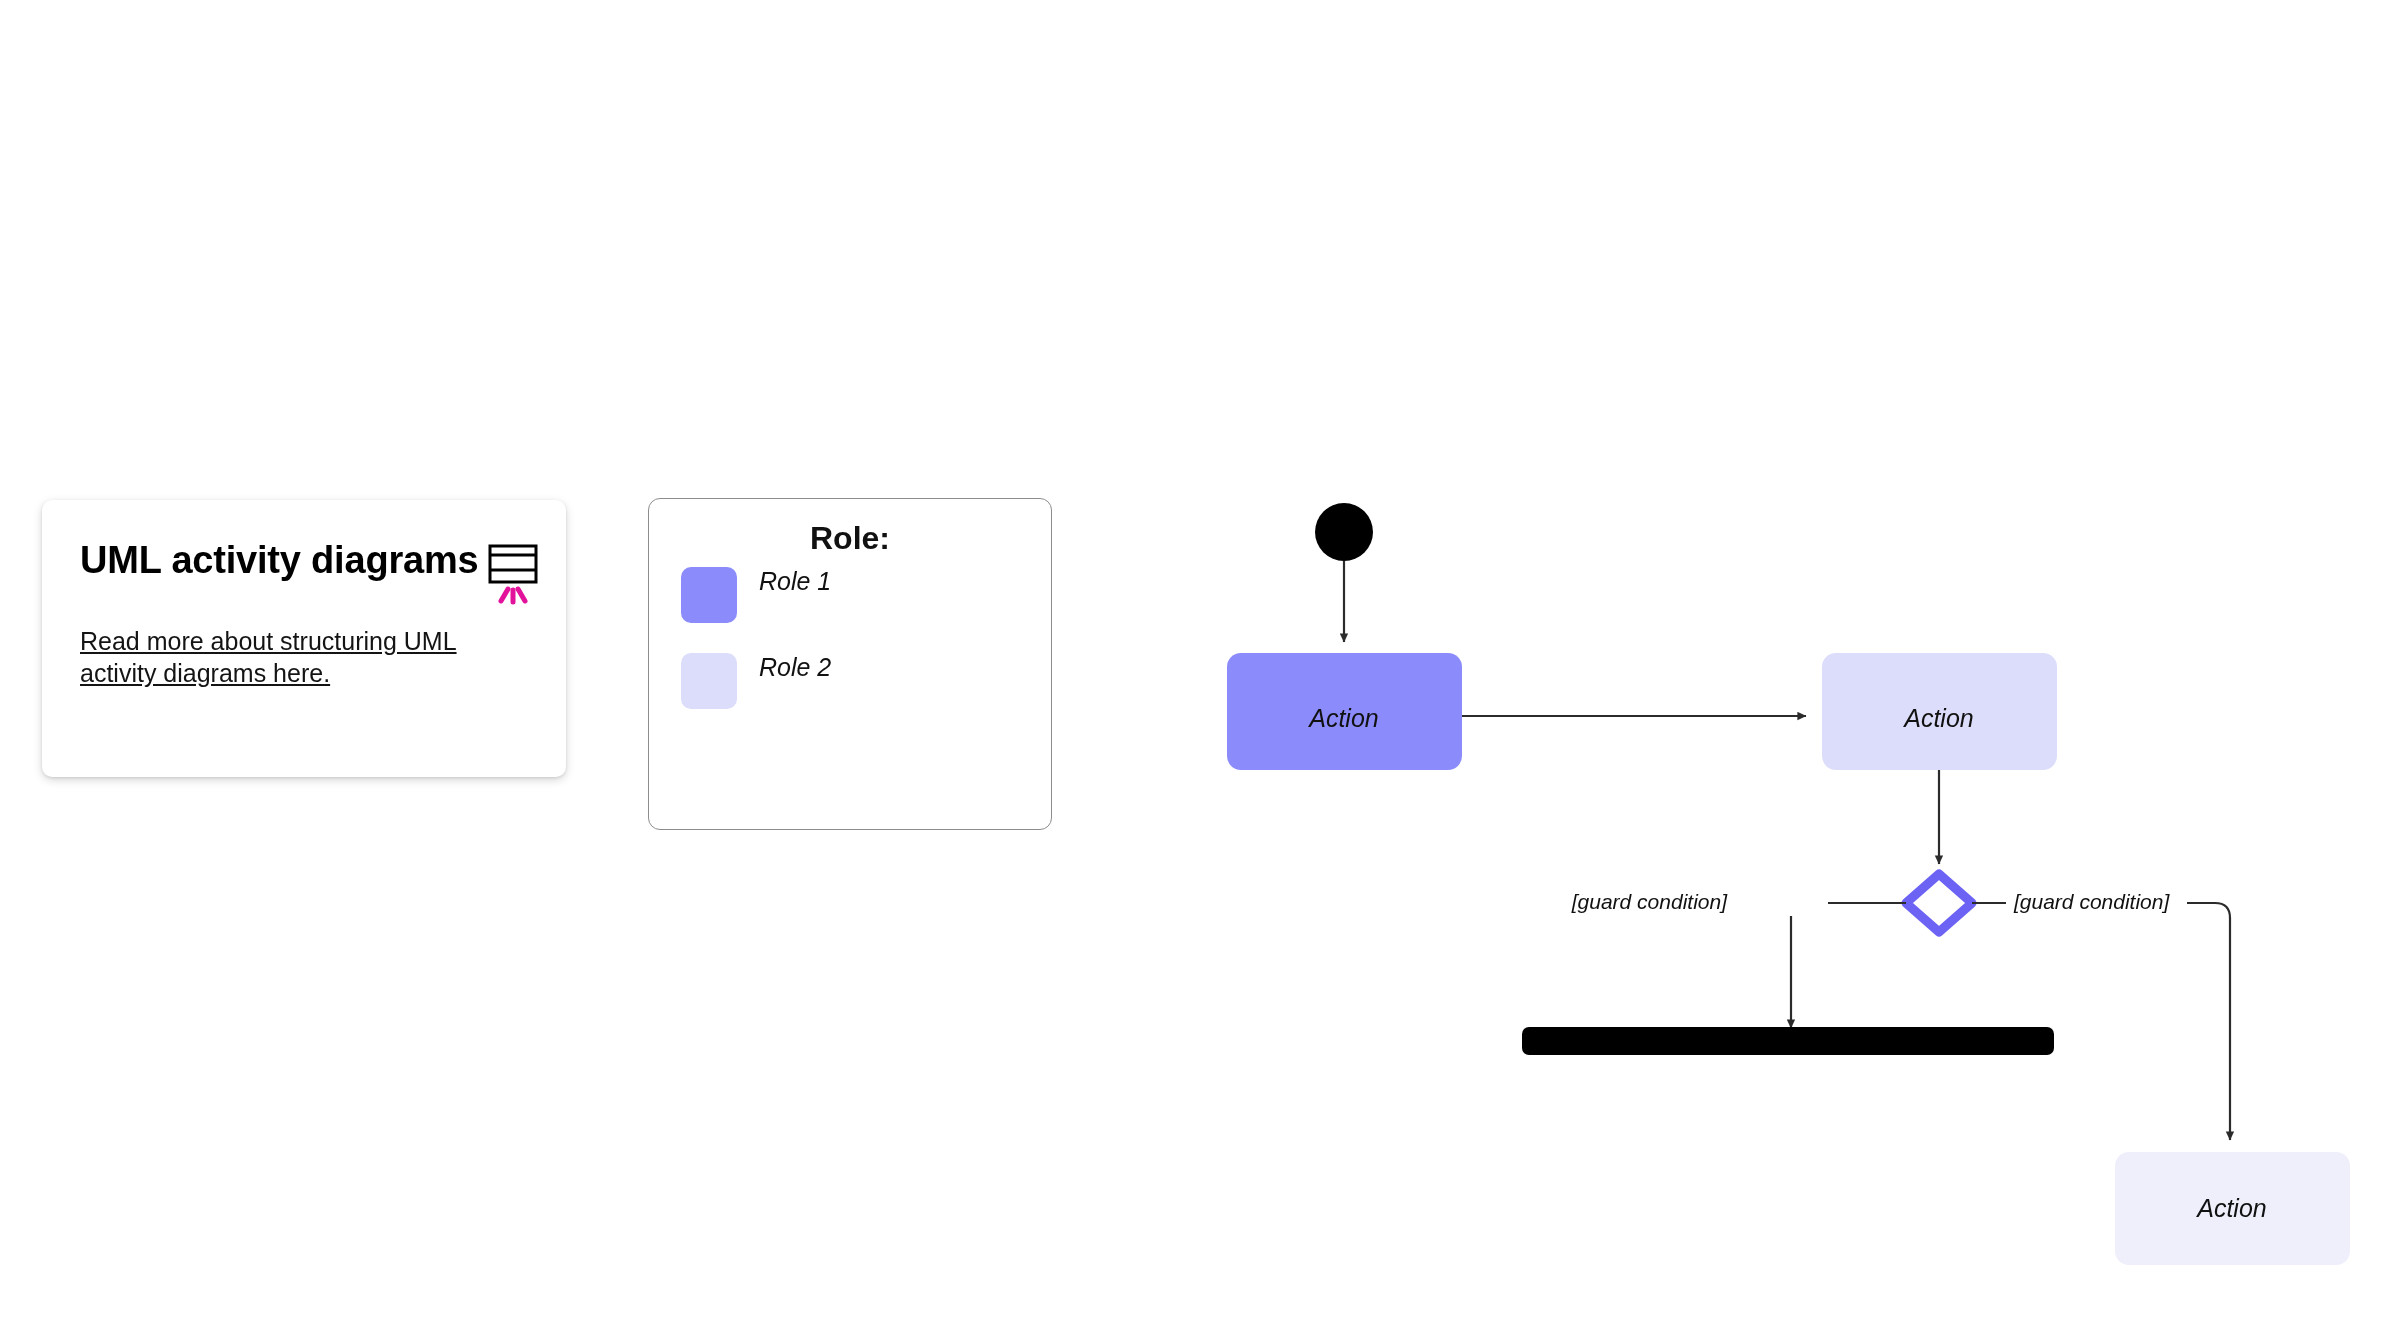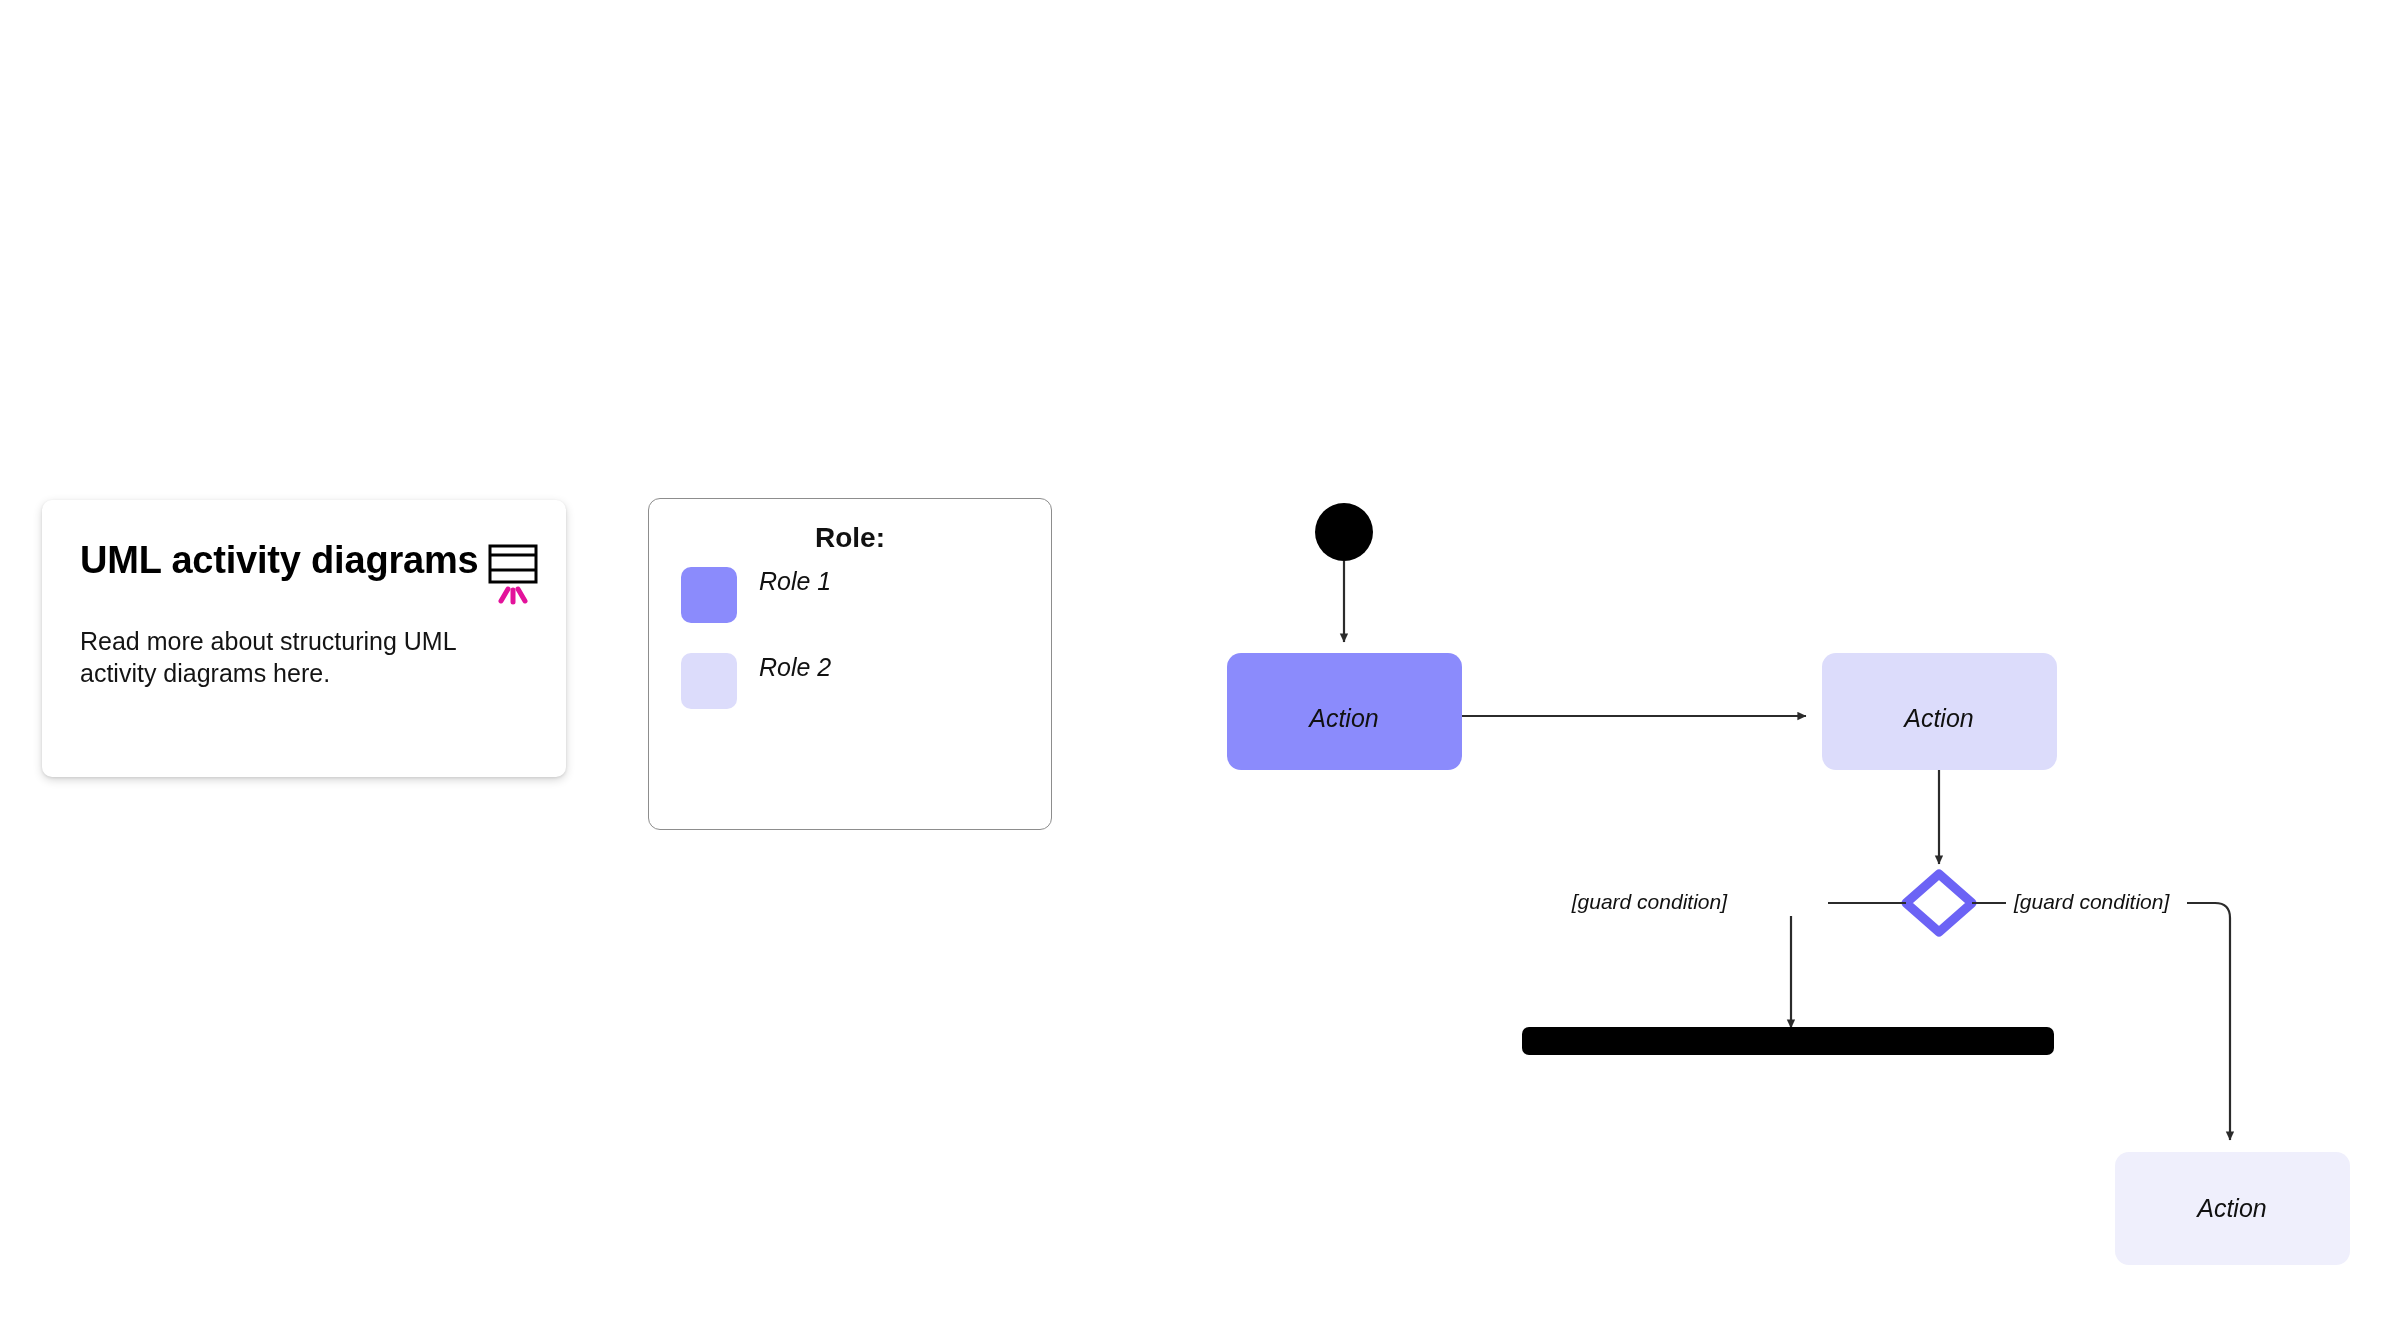--- a/index.html
+++ b/index.html
@@ -46,20 +46,21 @@
     margin: 0;
   }
   #info-card-body {
     position: absolute;
     left: 38px;
     top: 125px;
     width: 400px;
     font-size: 25px;
     line-height: 32px;
     color: #141414;
+    text-decoration: underline;
   }
 
   
   .card-icon {
     position: relative;
     width: 52px;
     height: 62px;
     flex: 0 0 auto;
     margin-top: 2px;
   }
@@ -71,21 +72,21 @@
     top: 498px;
     width: 404px;
     height: 332px;
     background: #ffffff;
     border: 1.6px solid #8d8d8d;
     border-radius: 12px;
     box-sizing: border-box;
   }
   #legend-title {
     text-align: center;
-    font-size: 28px;
+    font-size: 32px;
     font-weight: bold;
     color: #111111;
     margin: 22px 0 8px 0;
     line-height: 34px;
   }
   #legend-items {
     margin-top: 12px;
   }
   .legend-row {
     display: flex;

